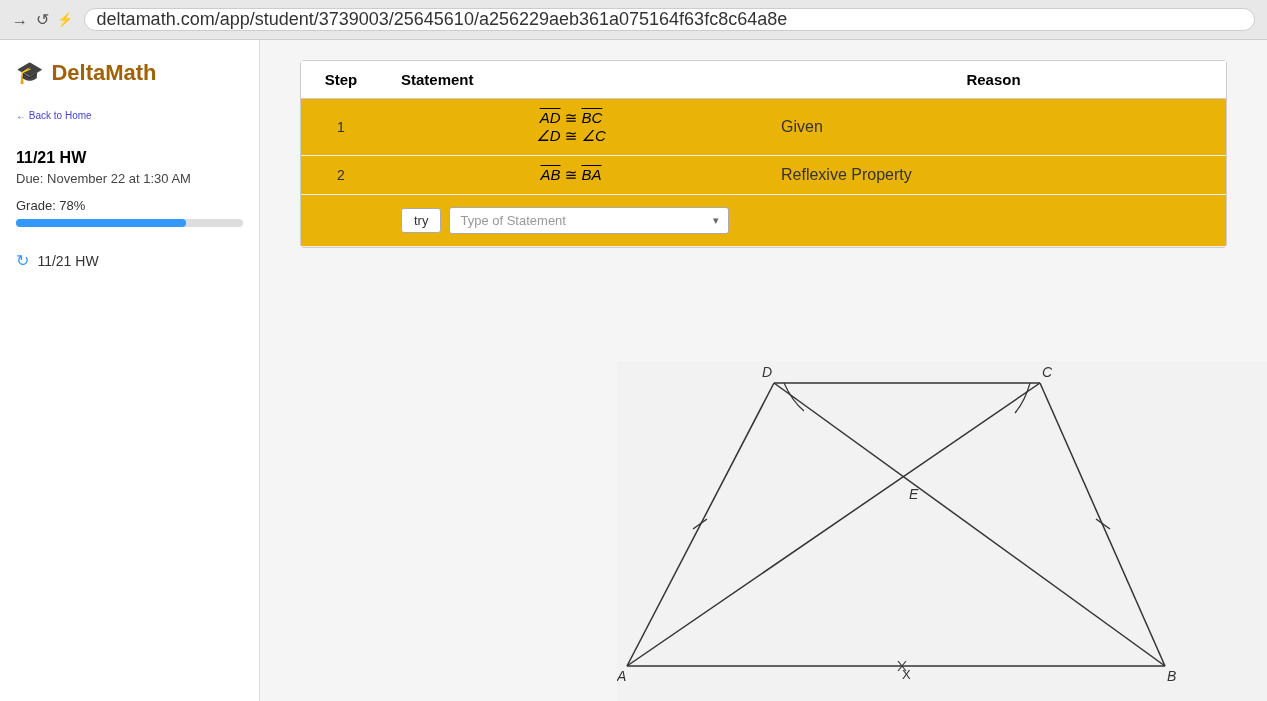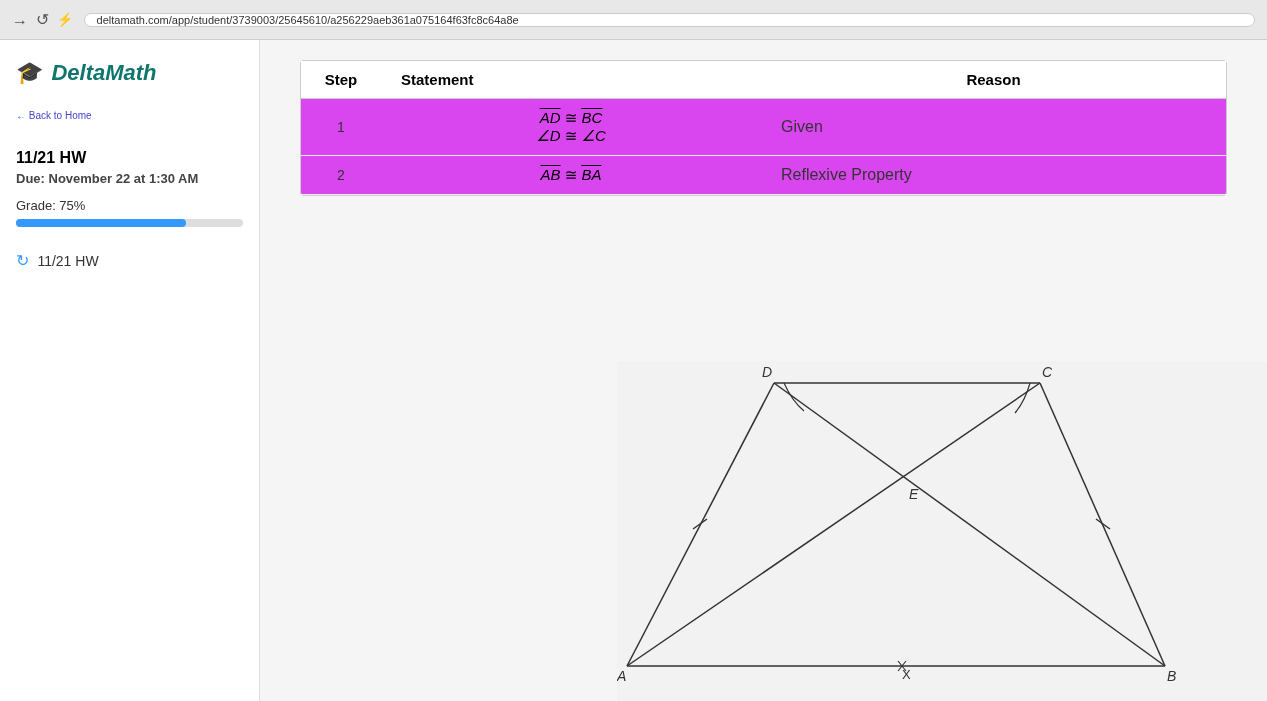--- a/index.html
+++ b/index.html
@@ -30,21 +30,21 @@
     .browser-nav span {
       font-size: 16px;
       color: #555;
       cursor: pointer;
     }
     .browser-url {
       background: white;
       border: 1px solid #ccc;
       border-radius: 12px;
       padding: 0 12px;
-      font-size: 11px;
+      font-size: 18px;
       color: #333;
       flex: 1;
     }
 
     
     .main-layout {
       display: flex;
       height: calc(701px - 40px);
     }
 
@@ -61,22 +61,21 @@
       align-items: center;
       gap: 8px;
       margin-bottom: 24px;
     }
     .logo-icon {
       font-size: 22px;
     }
     .logo-text {
       font-size: 22px;
       font-weight: bold;
-      color: #0f766e;
-      font-style: italic;
+      color: #a16207;
     }
     .logo-text span.delta {
       font-weight: bold;
     }
     .logo-text span.math {
       font-weight: bold;
     }
     .back-link {
       color: #4444cc;
       font-size: 10px;
@@ -90,21 +89,21 @@
       font-size: 16px;
       font-weight: bold;
       margin-bottom: 4px;
     }
     .hw-due {
       font-size: 13px;
       color: #444;
       margin-bottom: 12px;
     }
     .hw-due span {
-      font-weight: bold;
+      font-weight: normal;
     }
     .grade-label {
       font-size: 13px;
       color: #333;
       margin-bottom: 6px;
     }
     .grade-bar-bg {
       background: #ddd;
       height: 8px;
       border-radius: 4px;
@@ -133,21 +132,21 @@
     .content {
       flex: 1;
       background: #f5f5f5;
       padding: 20px 40px;
       overflow-y: auto;
       position: relative;
     }
 
     
     .proof-table-wrapper {
-      background: #d946ef;
+      background: #eab308;
       border: 1px solid #ccc;
       border-radius: 4px;
       margin-bottom: 20px;
     }
     .proof-table {
       width: 100%;
       border-collapse: collapse;
     }
     .proof-table th {
       text-align: center;
@@ -267,21 +266,21 @@
       </span>
     </div>
 
     <div class="back-link">← Back to Home</div>
 
     <div class="hw-title">11/21 HW</div>
     <div class="hw-due">
       <span>Due:</span>
       <span>November 22 at 1:30 AM</span>
     </div>
-    <div class="grade-label">Grade: 75%</div>
+    <div class="grade-label">Grade: 78%</div>
     <div class="grade-bar-bg">
       <div class="grade-bar-fill" style="width: 75%;"></div>
     </div>
 
     <div class="hw-item">
       <span class="hw-item-icon">↻</span>
       <span>11/21 HW</span>
     </div>
   </div>
 
@@ -320,20 +319,33 @@
             <td>
               <span class="math-line">
                 <span class="overline">AB</span>
                 <span class="cong"> ≅ </span>
                 <span class="overline">BA</span>
               </span>
             </td>
             <td>Reflexive Property</td>
           </tr>
 
+          <tr class="input-row">
+            <td></td>
+            <td>
+              <div class="statement-input-cell">
+                <button class="try-btn">try</button>
+                <div class="type-dropdown">
+                  <span style="color:#999;">Type of Statement</span>
+                  <span class="dropdown-arrow">▾</span>
+                </div>
+              </div>
+            </td>
+            <td></td>
+          </tr>
         </tbody>
       </table>
     </div>
 
     <div class="diagram-area">
       <svg width="650" height="340" viewBox="0 0 650 340" style="position:absolute;left:0;top:0;">
 
         <rect width="650" height="340" fill="#f0f0f0" opacity="0.5"></rect>
 
         <line x1="10" y1="305" x2="548" y2="305" stroke="#333" stroke-width="1.5"></line>

